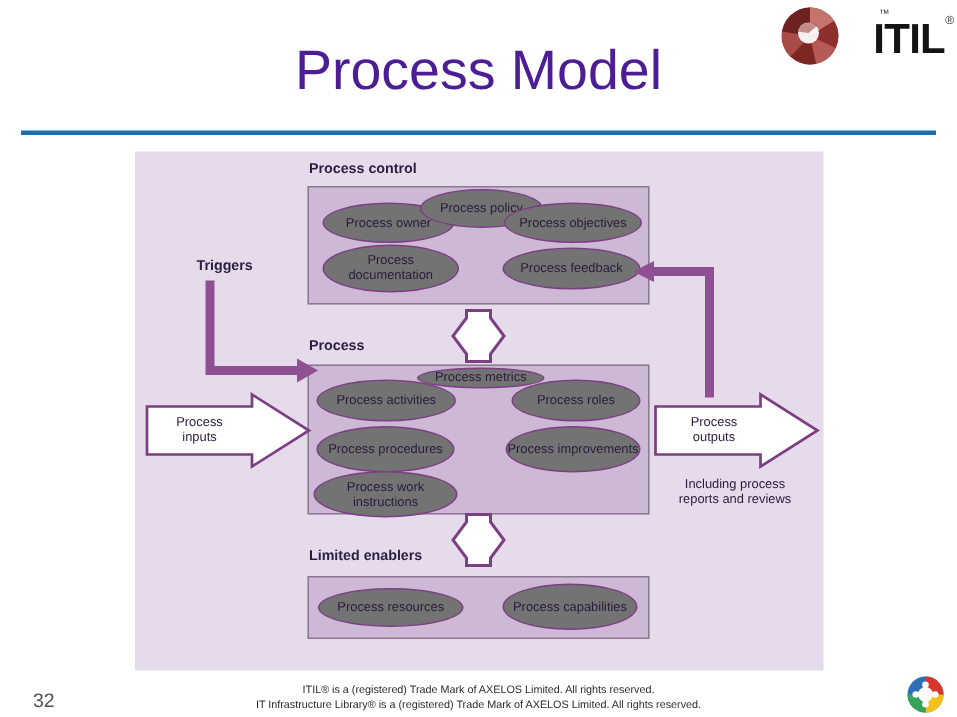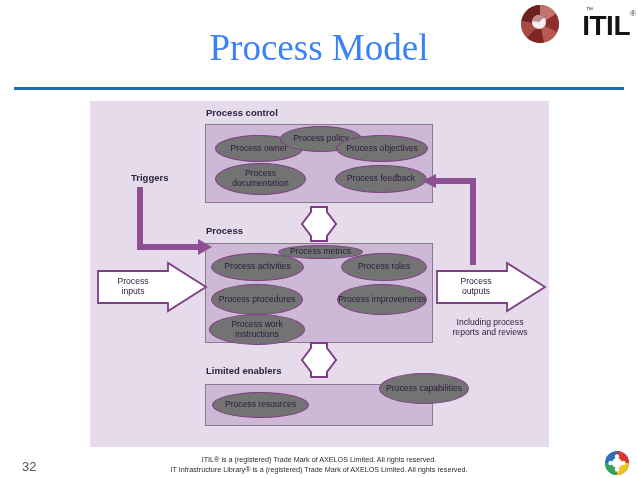--- a/index.html
+++ b/index.html
@@ -3,22 +3,22 @@
 <meta charset="utf-8">
 <style>
   html,body{margin:0;padding:0;}
   body{
     width:638px;height:478px;background:#ffffff;overflow:hidden;
     font-family:"Liberation Sans",sans-serif;position:relative;
   }
   
   #slide-title{
     position:absolute;left:0;top:26px;width:638px;text-align:center;
-    font-size:37px;color:#3b82f6;font-weight:400;letter-spacing:0px;
-    font-family:Liberation Serif, serif;
+    font-size:37px;color:#4c1d95;font-weight:400;letter-spacing:0px;
+    font-family:Liberation Sans, sans-serif;
   }
   #title-rule{
     position:absolute;left:14px;top:87px;width:610px;height:3px;
     background:#1f6cb4;
   }
   
   #itil-logo{position:absolute;right:10px;top:2px;width:110px;height:44px;}
   #itil-wordmark{
     position:absolute;right:8px;top:10px;font-size:28px;font-weight:bold;
     color:#141414;letter-spacing:-0.5px;font-family:"Liberation Sans",sans-serif;
@@ -113,21 +113,21 @@
   <div class="ellipse" style="left:119px;top:213px;width:96px;height:31px;">Process work instructions</div>
 
   <svg class="block-arrow" style="left:210px;top:240px;" width="38" height="38" viewBox="0 0 38 38">
     <polygon points="11,2 27,2 27,7 36,19 27,31 27,36 11,36 11,31 2,19 11,7" fill="#ffffff" stroke="#7d3f84" stroke-width="2"></polygon>
   </svg>
 
   <div class="section-label" style="left:116px;top:264px;">Limited enablers</div>
   <div class="box" style="left:115px;top:283px;width:228px;height:42px;"></div>
 
   <div class="ellipse" style="left:122px;top:291px;width:97px;height:26px;">Process resources</div>
-  <div class="ellipse" style="left:245px;top:272px;width:90px;height:31px;margin-left:44px;">Process capabilities</div>
+  <div class="ellipse" style="left:245px;top:288px;width:90px;height:31px;">Process capabilities</div>
 
   <div class="section-label" style="left:41px;top:71px;">Triggers</div>
   <svg style="position:absolute;left:40px;top:84px;" width="85" height="75" viewBox="0 0 85 75">
     <path d="M10,2 L10,62 L70,62" fill="none" stroke="#8e4f93" stroke-width="6"></path>
     <polygon points="68,54 82,62 68,70" fill="#8e4f93"></polygon>
   </svg>
 
   <svg class="block-arrow" style="left:6px;top:160px;" width="112" height="52" viewBox="0 0 112 52">
     <polygon points="2,10 72,10 72,2 110,26 72,50 72,42 2,42" fill="#ffffff" stroke="#7d3f84" stroke-width="1.8"></polygon>
   </svg>

